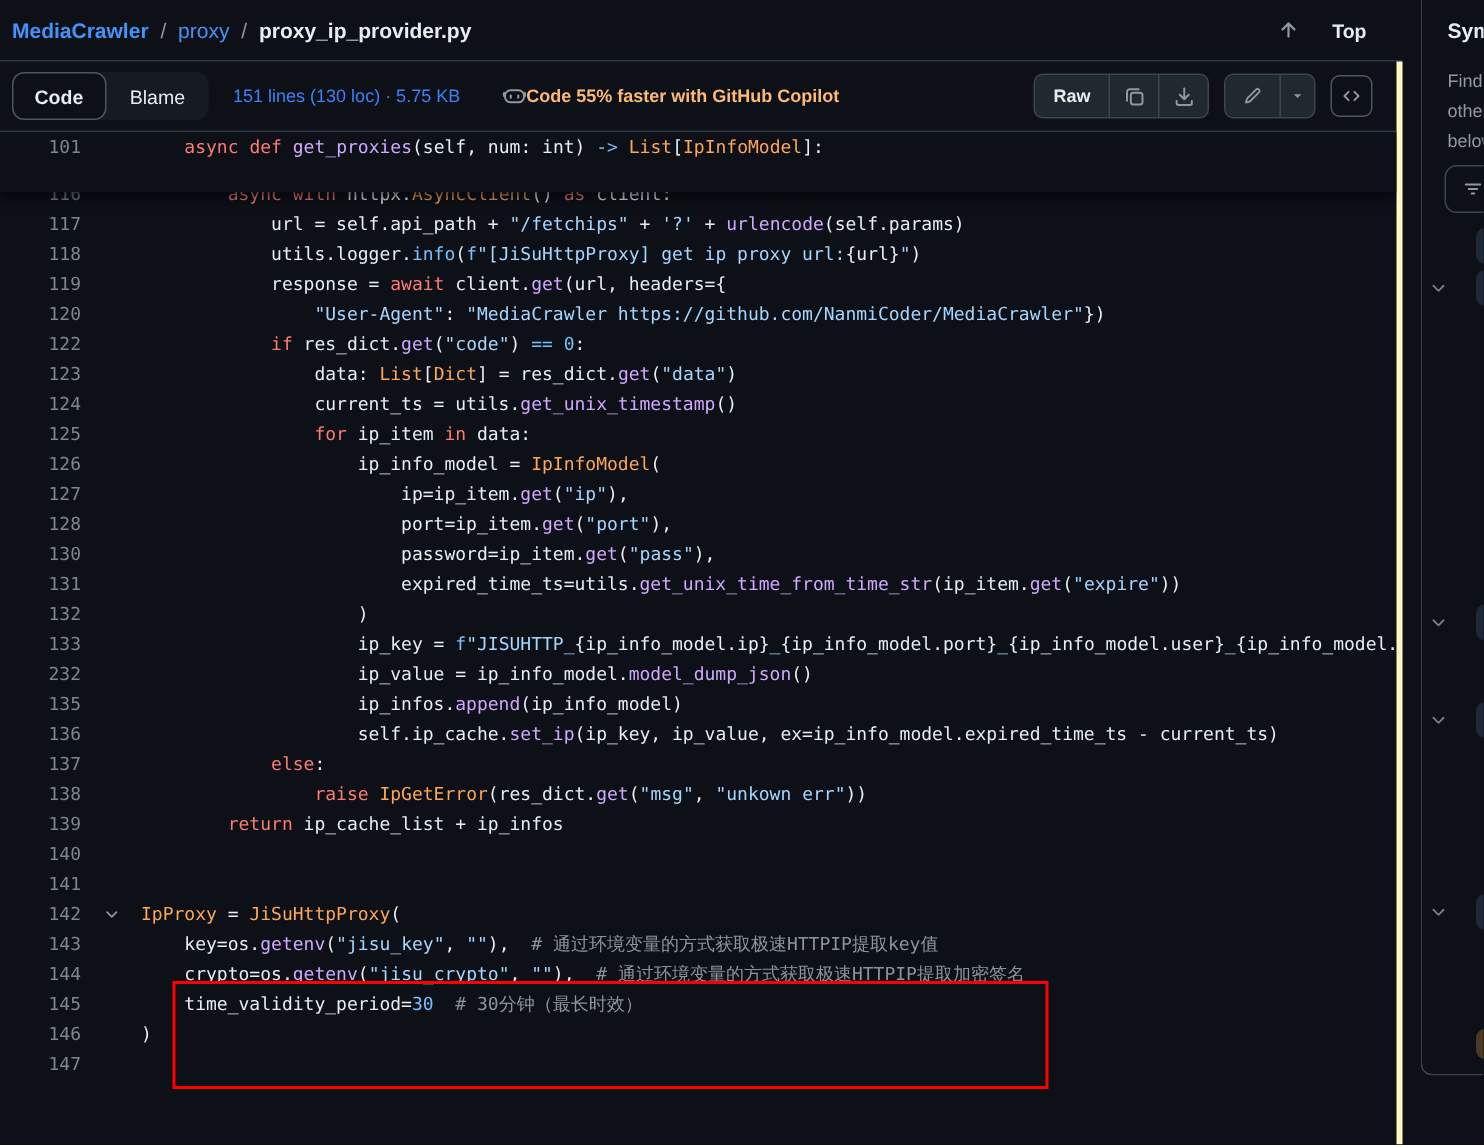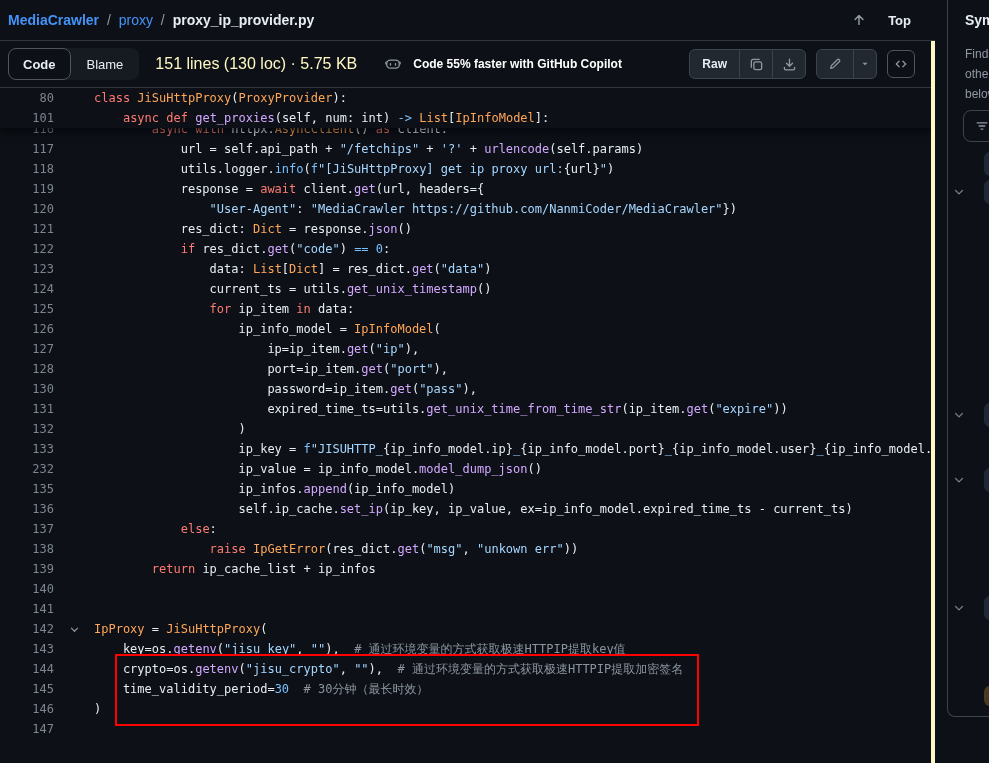--- a/index.html
+++ b/index.html
@@ -28,23 +28,23 @@
     border-right:4px solid #fef9c3; box-sizing:border-box; overflow:hidden;
   }
   .toolbar{
     height:47px; border-bottom:1px solid #2f3742; box-sizing:border-box;
     display:flex; align-items:center; padding:0 16px 0 8px;
   }
   .seg{background:#161b22; border-radius:8px; height:32px; display:flex; align-items:center; flex:none;}
   .tab-code{height:32px; box-sizing:border-box; border:1px solid #4d5560; background:#0d1117;
     border-radius:8px; padding:0 14px; font-size:13px; font-weight:600; display:flex; align-items:center; cursor:pointer;}
   .tab-blame{padding:0 16px; font-size:13px; color:#e6edf3; cursor:pointer;}
-  .meta{margin-left:16px; font-size:16px; color:#fef9c3; white-space:nowrap;}
-  .copilot{margin-left:28px; display:flex; align-items:center; gap:12px; font-size:12px;
-    font-weight:700; color:#ffffff; white-space:nowrap; cursor:pointer;justify-content:space-between;}
+  .meta{margin-left:16px; font-size:12px; color:#3b82f6; white-space:nowrap;}
+  .copilot{margin-left:28px; display:flex; align-items:center; gap:0; font-size:12px;
+    font-weight:700; color:#fdba74; white-space:nowrap; cursor:pointer;justify-content:space-between;}
   .copilot svg{color:#9198a1;}
   .spacer{flex:1;}
   .btn-group{display:flex; border:1px solid #3d444d; border-radius:6px; height:28px;
     background:#212830; overflow:hidden; flex:none;}
   .btn-group>div{display:flex; align-items:center; justify-content:center; border-right:1px solid #3d444d; cursor:pointer;}
   .btn-group>div:last-child{border-right:none;}
   .btn-raw{padding:0 12px; font-size:12px; font-weight:600; color:#e6edf3;}
   .icon-btn{width:32px; color:#9198a1;}
   .caret-btn{width:22px; color:#9198a1;}
   .gap8{width:10px; flex:none;}
@@ -151,21 +151,20 @@
     </div>
   </div>
 
   <div class="code-area">
     <div class="lines-layer" id="lines">
         <div class="row"><div class="ln">116</div><div class="fold"></div><div class="ct"><span class="tk-p">        </span><span class="tk-k">async</span><span class="tk-p"> </span><span class="tk-k">with</span><span class="tk-p"> httpx.</span><span class="tk-e">AsyncClient</span><span class="tk-p">() </span><span class="tk-k">as</span><span class="tk-p"> client:</span></div></div>
         <div class="row"><div class="ln">117</div><div class="fold"></div><div class="ct"><span class="tk-p">            url = self.api_path + </span><span class="tk-s">"/fetchips"</span><span class="tk-p"> + </span><span class="tk-s">'?'</span><span class="tk-p"> + </span><span class="tk-f">urlencode</span><span class="tk-p">(self.params)</span></div></div>
         <div class="row"><div class="ln">118</div><div class="fold"></div><div class="ct"><span class="tk-p">            utils.logger.</span><span class="tk-b">info</span><span class="tk-p">(</span><span class="tk-b">f</span><span class="tk-s">"[JiSuHttpProxy] get ip proxy url:</span><span class="tk-p">{url}</span><span class="tk-s">"</span><span class="tk-p">)</span></div></div>
         <div class="row"><div class="ln">119</div><div class="fold"></div><div class="ct"><span class="tk-p">            response = </span><span class="tk-k">await</span><span class="tk-p"> client.</span><span class="tk-f">get</span><span class="tk-p">(url, headers={</span></div></div>
         <div class="row"><div class="ln">120</div><div class="fold"></div><div class="ct"><span class="tk-p">                </span><span class="tk-s">"User-Agent"</span><span class="tk-p">: </span><span class="tk-s">"MediaCrawler https://github.com/NanmiCoder/MediaCrawler"</span><span class="tk-p">})</span></div></div>
-        <div class="row"><div class="ln">121</div><div class="fold"></div><div class="ct"><span class="tk-p">            res_dict: </span><span class="tk-e">Dict</span><span class="tk-p"> = response.</span><span class="tk-f">json</span><span class="tk-p">()</span></div></div>
         <div class="row"><div class="ln">122</div><div class="fold"></div><div class="ct"><span class="tk-p">            </span><span class="tk-k">if</span><span class="tk-p"> res_dict.</span><span class="tk-f">get</span><span class="tk-p">(</span><span class="tk-s">"code"</span><span class="tk-p">) </span><span class="tk-b">==</span><span class="tk-p"> </span><span class="tk-b">0</span><span class="tk-p">:</span></div></div>
         <div class="row"><div class="ln">123</div><div class="fold"></div><div class="ct"><span class="tk-p">                data: </span><span class="tk-e">List</span><span class="tk-p">[</span><span class="tk-e">Dict</span><span class="tk-p">] = res_dict.</span><span class="tk-f">get</span><span class="tk-p">(</span><span class="tk-s">"data"</span><span class="tk-p">)</span></div></div>
         <div class="row"><div class="ln">124</div><div class="fold"></div><div class="ct"><span class="tk-p">                current_ts = utils.</span><span class="tk-f">get_unix_timestamp</span><span class="tk-p">()</span></div></div>
         <div class="row"><div class="ln">125</div><div class="fold"></div><div class="ct"><span class="tk-p">                </span><span class="tk-k">for</span><span class="tk-p"> ip_item </span><span class="tk-k">in</span><span class="tk-p"> data:</span></div></div>
         <div class="row"><div class="ln">126</div><div class="fold"></div><div class="ct"><span class="tk-p">                    ip_info_model = </span><span class="tk-e">IpInfoModel</span><span class="tk-p">(</span></div></div>
         <div class="row"><div class="ln">127</div><div class="fold"></div><div class="ct"><span class="tk-p">                        ip=ip_item.</span><span class="tk-f">get</span><span class="tk-p">(</span><span class="tk-s">"ip"</span><span class="tk-p">),</span></div></div>
         <div class="row"><div class="ln">128</div><div class="fold"></div><div class="ct"><span class="tk-p">                        port=ip_item.</span><span class="tk-f">get</span><span class="tk-p">(</span><span class="tk-s">"port"</span><span class="tk-p">),</span></div></div>
         <div class="row"><div class="ln">130</div><div class="fold"></div><div class="ct"><span class="tk-p">                        password=ip_item.</span><span class="tk-f">get</span><span class="tk-p">(</span><span class="tk-s">"pass"</span><span class="tk-p">),</span></div></div>
         <div class="row"><div class="ln">131</div><div class="fold"></div><div class="ct"><span class="tk-p">                        expired_time_ts=utils.</span><span class="tk-f">get_unix_time_from_time_str</span><span class="tk-p">(ip_item.</span><span class="tk-f">get</span><span class="tk-p">(</span><span class="tk-s">"expire"</span><span class="tk-p">))</span></div></div>
         <div class="row"><div class="ln">132</div><div class="fold"></div><div class="ct"><span class="tk-p">                    )</span></div></div>
@@ -181,21 +180,20 @@
         <div class="row"><div class="ln">142</div><div class="fold"><svg width="11" height="11" viewBox="0 0 16 16" fill="none" stroke="currentColor" stroke-width="1.8" stroke-linecap="round" stroke-linejoin="round">
               <path d="M3.5 6l4.5 4.5L12.5 6"></path>
             </svg></div><div class="ct"><span class="tk-e">IpProxy</span><span class="tk-p"> = </span><span class="tk-e">JiSuHttpProxy</span><span class="tk-p">(</span></div></div>
         <div class="row"><div class="ln">143</div><div class="fold"></div><div class="ct"><span class="tk-p">    key=os.</span><span class="tk-f">getenv</span><span class="tk-p">(</span><span class="tk-s">"jisu_key"</span><span class="tk-p">, </span><span class="tk-s">""</span><span class="tk-p">),  </span><span class="tk-cm"># 通过环境变量的方式获取极速HTTPIP提取key值</span></div></div>
         <div class="row"><div class="ln">144</div><div class="fold"></div><div class="ct"><span class="tk-p">    crypto=os.</span><span class="tk-f">getenv</span><span class="tk-p">(</span><span class="tk-s">"jisu_crypto"</span><span class="tk-p">, </span><span class="tk-s">""</span><span class="tk-p">),  </span><span class="tk-cm"># 通过环境变量的方式获取极速HTTPIP提取加密签名</span></div></div>
         <div class="row"><div class="ln">145</div><div class="fold"></div><div class="ct"><span class="tk-p">    time_validity_period=</span><span class="tk-b">30</span><span class="tk-p">  </span><span class="tk-cm"># 30分钟（最长时效）</span></div></div>
         <div class="row"><div class="ln">146</div><div class="fold"></div><div class="ct"><span class="tk-p">)</span></div></div>
         <div class="row"><div class="ln">147</div><div class="fold"></div><div class="ct"></div></div>
       </div>
     <div class="sticky-layer" id="sticky">
-        <div class="row"><div class="ln">80</div><div class="fold"></div><div class="ct"><span class="tk-k">class</span><span class="tk-p"> </span><span class="tk-e">JiSuHttpProxy</span><span class="tk-p">(</span><span class="tk-e">ProxyProvider</span><span class="tk-p">):</span></div></div>
         <div class="row"><div class="ln">101</div><div class="fold"></div><div class="ct"><span class="tk-p">    </span><span class="tk-k">async</span><span class="tk-p"> </span><span class="tk-k">def</span><span class="tk-p"> </span><span class="tk-f">get_proxies</span><span class="tk-p">(self, num: int) </span><span class="tk-b">-&gt;</span><span class="tk-p"> </span><span class="tk-e">List</span><span class="tk-p">[</span><span class="tk-e">IpInfoModel</span><span class="tk-p">]:</span></div></div>
       </div>
     <div class="annotation"></div>
   </div>
 </div>
 
 <div class="panel">
   <div class="panel-title">Symbols</div>
   <div class="panel-desc">
     <div>Find definitions and references for functions and</div>

